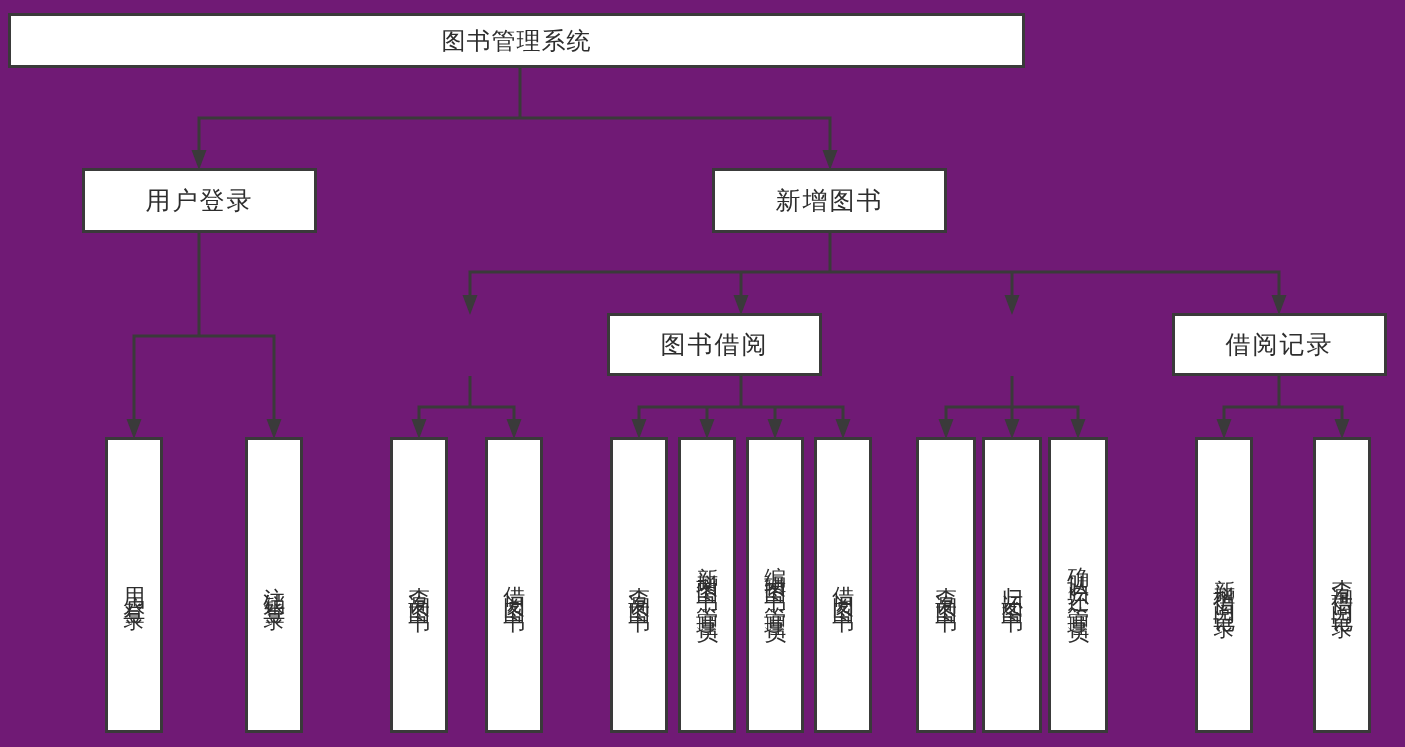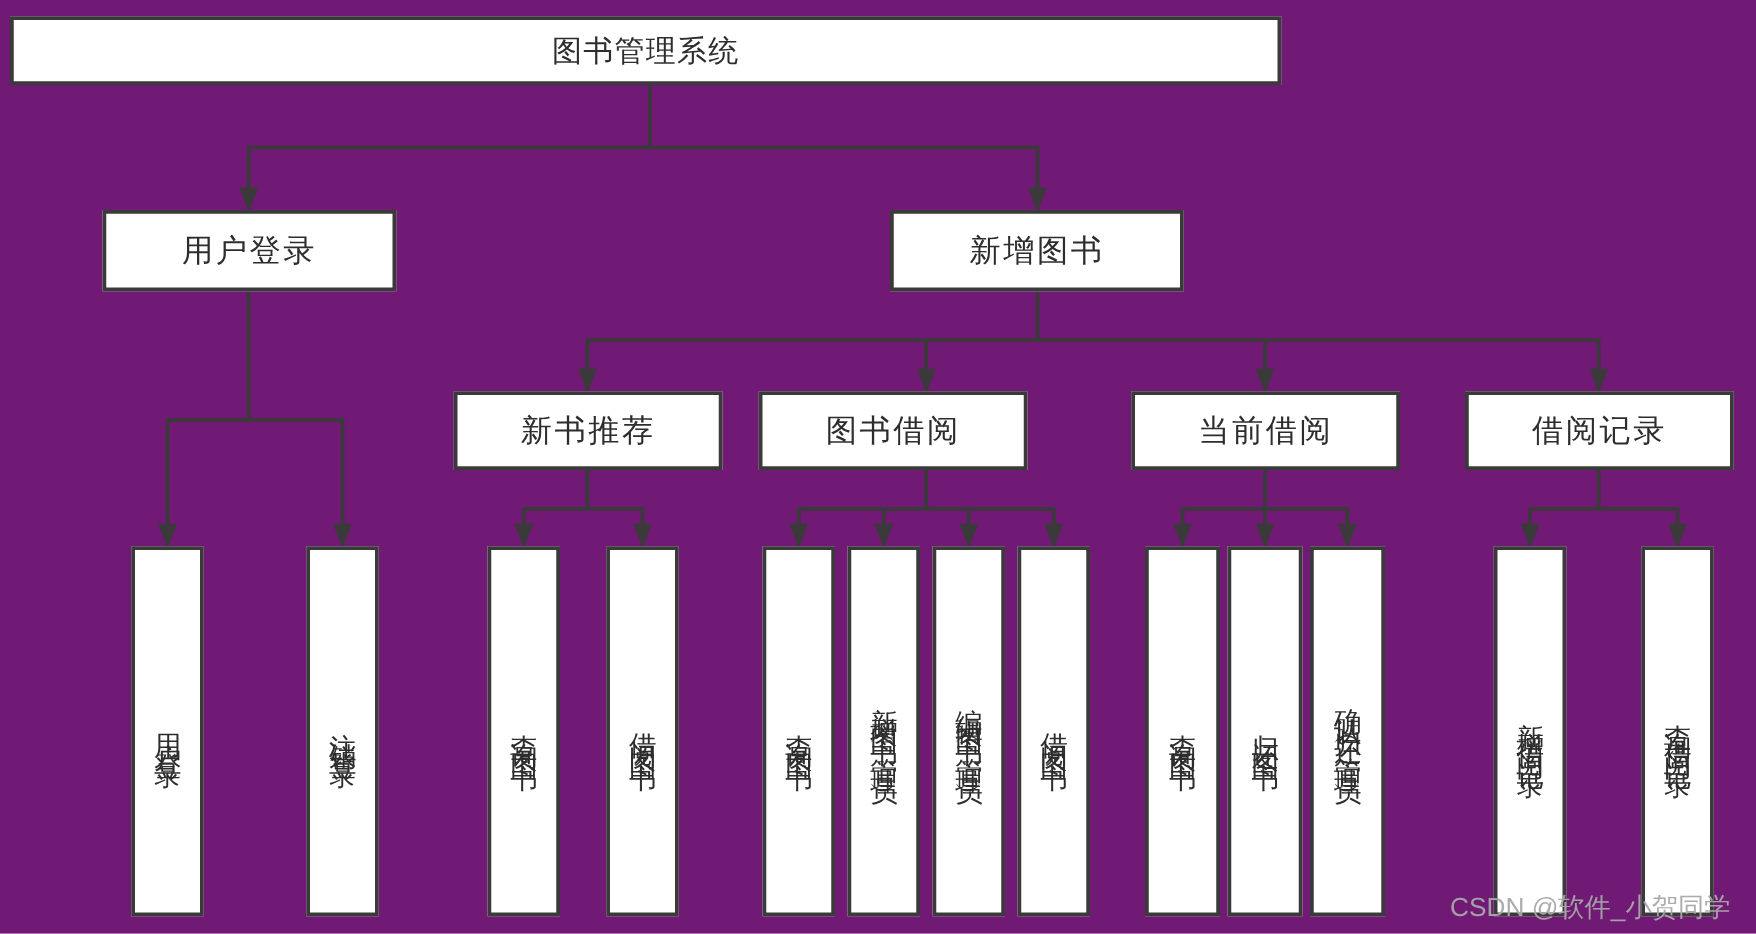--- a/index.html
+++ b/index.html
@@ -101,28 +101,22 @@
     <span class="hlabel">图书管理系统</span>
   </div>
 
   <div class="box" style="left:82px;top:168px;width:235px;height:65px">
     <span class="hlabel">用户登录</span>
   </div>
   <div class="box" style="left:712px;top:168px;width:235px;height:65px">
     <span class="hlabel">新增图书</span>
   </div>
 
-  <div class="box" style="left:363px;top:313px;width:215px;height:63px">
-    <span class="hlabel">新书推荐</span>
-  </div>
   <div class="box" style="left:607px;top:313px;width:215px;height:63px">
     <span class="hlabel">图书借阅</span>
-  </div>
-  <div class="box" style="left:905px;top:313px;width:215px;height:63px">
-    <span class="hlabel">当前借阅</span>
   </div>
   <div class="box" style="left:1172px;top:313px;width:215px;height:63px">
     <span class="hlabel">借阅记录</span>
   </div>
 
   <div class="box" style="left:105px;top:437px;width:58px;height:296px">
     <span class="vlabel">用户登录</span>
   </div>
   <div class="box" style="left:245px;top:437px;width:58px;height:296px">
     <span class="vlabel">注销登录</span>
@@ -158,15 +152,14 @@
     <span class="vlabel">确认归还（管理员）</span>
   </div>
 
   <div class="box" style="left:1195px;top:437px;width:58px;height:296px">
     <span class="vlabel">新增借阅记录</span>
   </div>
   <div class="box" style="left:1313px;top:437px;width:58px;height:296px">
     <span class="vlabel">查询借阅记录</span>
   </div>
 
-  <div class="watermark">CSDN @软件_小贺同学</div>
 
 </div>
 
 </body></html>

